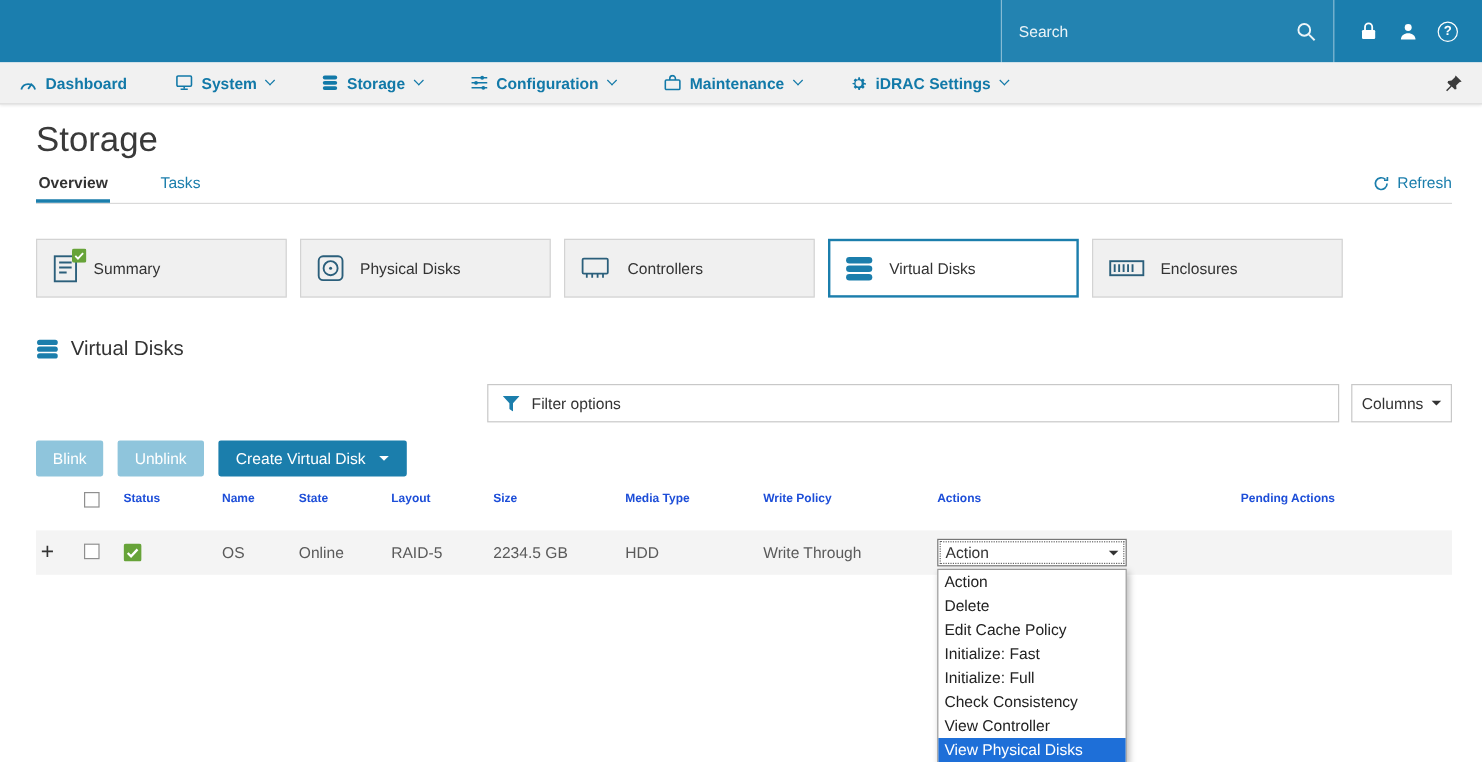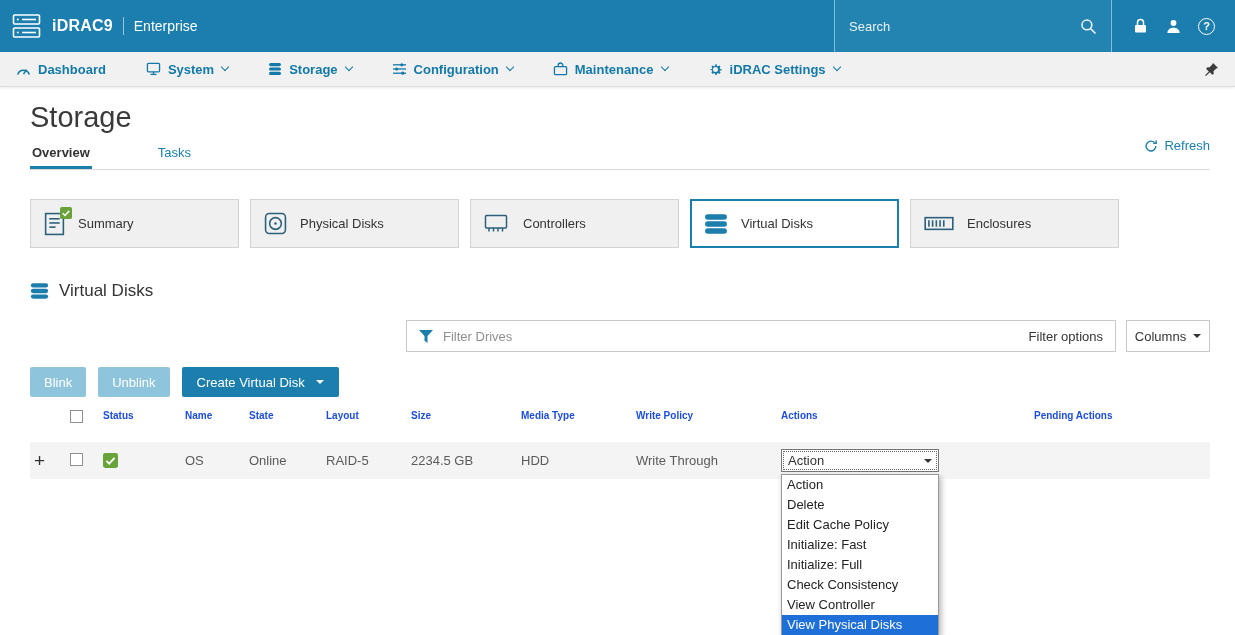--- a/index.html
+++ b/index.html
@@ -22,21 +22,21 @@
 
   
   .navbar { height: 35px; background: #F1F1F1; border-bottom: 1px solid #DCDCDC; box-shadow: 0 1px 2px rgba(0,0,0,.08); display: flex; align-items: center; gap: 40px; padding: 0 16px; }
   .nav-item { display: flex; align-items: center; gap: 7px; color: #1279A8; font-size: 13px; font-weight: 700; cursor: pointer; }
   .chev { width: 6px; height: 6px; border-right: 1.5px solid #1279A8; border-bottom: 1.5px solid #1279A8; transform: rotate(45deg); margin-top: -4px; margin-left: 1px; }
   .pin-btn { margin-left: auto; display: flex; cursor: pointer; }
 
   
   .main { padding: 0 25px 0 30px; }
   .page-title { font-size: 29px; color: #3A3A3A; font-weight: 400; margin: 14px 0 4px; }
-  .tabs-row { display: flex; align-items: flex-start; border-bottom: 1px solid #D9D9D9; gap: 24px; }
+  .tabs-row { display: flex; align-items: flex-end; border-bottom: 1px solid #D9D9D9; }
   .tab { font-size: 13px; padding: 7px 2px 9px; margin-right: 40px; cursor: pointer; }
   .tab.active { color: #333; font-weight: 700; box-shadow: inset 0 -3px 0 var(--accent, #1B7EAC); }
   .tab.inactive { color: var(--accent, #1B7EAC); }
   .refresh { margin-left: auto; display: flex; align-items: center; gap: 6px; color: var(--accent, #1B7EAC); font-size: 13px; cursor: pointer; padding-bottom: 9px; }
 
   
   .cards { display: flex; gap: 11px; margin-top: 29px; }
   .card { width: 209px; height: 49px; background: #F0F0F0; border: 1px solid #D3D3D3; display: flex; align-items: center; gap: 13px; padding-left: 13px; cursor: pointer; }
   .card.selected { background: #fff; border: 2px solid var(--accent, #1B7EAC); padding-left: 12px; }
   .card-label { font-size: 13px; color: #333; }
@@ -89,35 +89,20 @@
   .menu-item.highlighted { background: var(--highlight, #1E6FD8); color: #fff; }
 
   svg { display: block; }
 </style>
 </head>
 <body>
 
 <div class="app">
 
   <header class="topbar">
-    <div class="brand">
-      <span>
-        <svg width="30" height="27" viewBox="0 0 30 27" fill="none" stroke="#fff" stroke-width="1.6">
-          <rect x="1.5" y="2" width="26" height="9" rx="1"></rect>
-          <rect x="1.5" y="15" width="26" height="9" rx="1"></rect>
-          <circle cx="5.8" cy="6.5" r="1" fill="#fff" stroke="none"></circle>
-          <line x1="10" y1="6.5" x2="24" y2="6.5"></line>
-          <circle cx="5.8" cy="19.5" r="1" fill="#fff" stroke="none"></circle>
-          <line x1="10" y1="19.5" x2="24" y2="19.5"></line>
-        </svg>
-      </span>
-      <span class="brand-name">iDRAC9</span>
-      <span class="brand-sep"></span>
-      <span class="brand-edition">Enterprise</span>
-    </div>
     <div class="top-right">
       <div class="searchbox">
         <input type="text" placeholder="Search" style="">
         <span>
           <svg width="17" height="17" viewBox="0 0 16 16" fill="none" stroke="rgba(255,255,255,.92)" stroke-width="1.5">
             <circle cx="6.5" cy="6.5" r="4.6"></circle>
               <line x1="10.2" y1="10.2" x2="14.6" y2="14.6"></line>
           </svg>
         </span>
       </div>
@@ -302,21 +287,20 @@
       <span class="section-title">Virtual Disks</span>
     </div>
 
     <div class="filter-row">
       <div class="filter-box">
         <span>
           <svg width="14" height="13" viewBox="0 0 14 13" style="fill:var(--accent,#1B7EAC)">
             <path d="M0 0h14L8.5 6v7l-3-2.2V6z"></path>
           </svg>
         </span>
-        <input type="text" placeholder="Filter Drives" style="">
         <span class="filter-options">Filter options</span>
       </div>
       <div class="columns-btn">
         <span>Columns</span>
         <span class="caret-down"></span>
       </div>
     </div>
 
     <div class="action-bar">
       <button class="btn btn-disabled">Blink</button>

